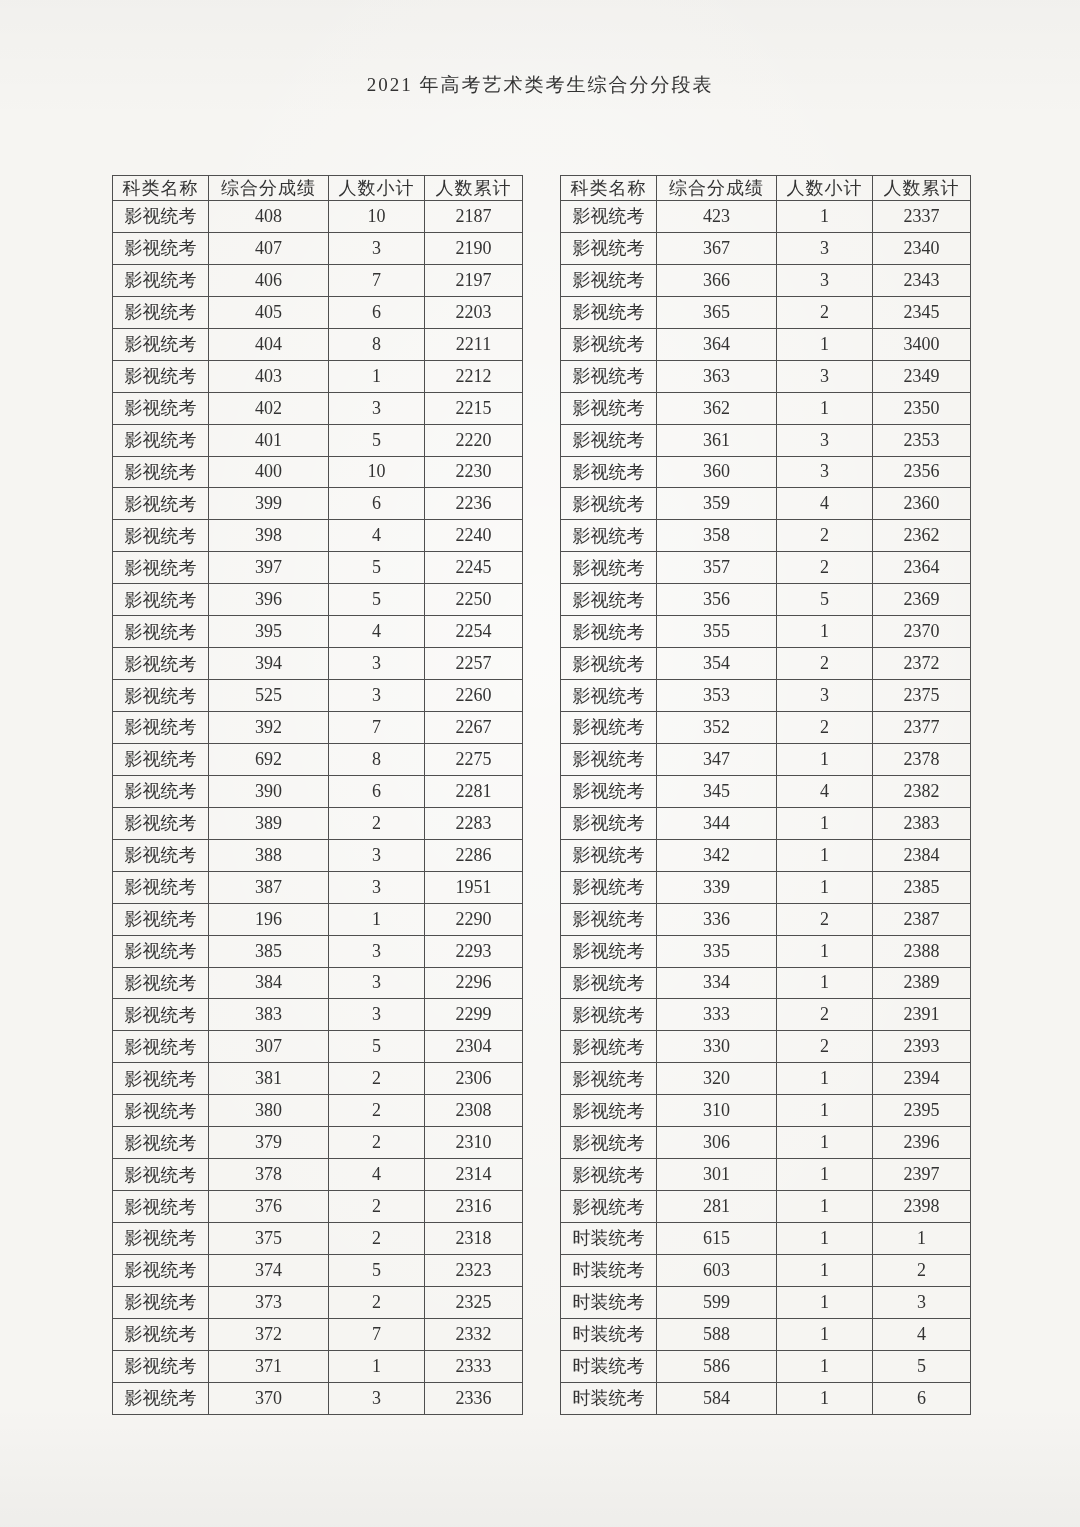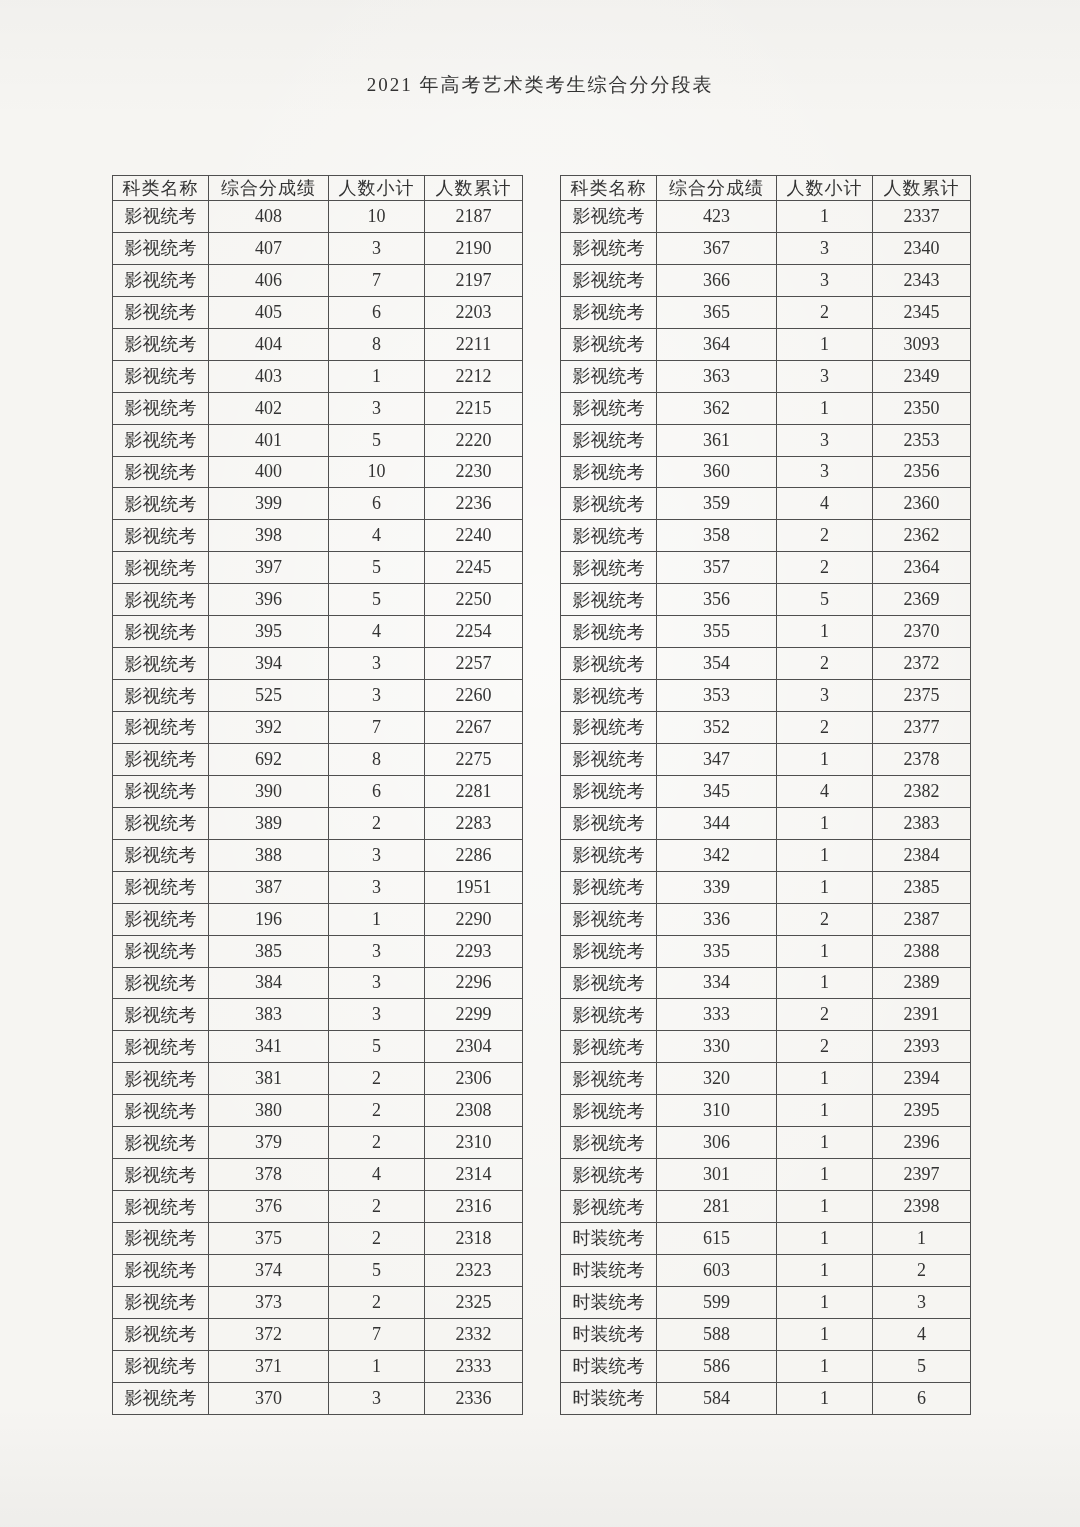--- a/index.html
+++ b/index.html
@@ -240,21 +240,21 @@
             <td>2296</td>
           </tr>
           <tr>
             <td>影视统考</td>
             <td>383</td>
             <td>3</td>
             <td>2299</td>
           </tr>
           <tr>
             <td>影视统考</td>
-            <td>341</td>
+            <td>307</td>
             <td>5</td>
             <td>2304</td>
           </tr>
           <tr>
             <td>影视统考</td>
             <td>381</td>
             <td>2</td>
             <td>2306</td>
           </tr>
           <tr>
@@ -357,21 +357,21 @@
           <tr>
             <td>影视统考</td>
             <td>365</td>
             <td>2</td>
             <td>2345</td>
           </tr>
           <tr>
             <td>影视统考</td>
             <td>364</td>
             <td>1</td>
-            <td>3093</td>
+            <td>3400</td>
           </tr>
           <tr>
             <td>影视统考</td>
             <td>363</td>
             <td>3</td>
             <td>2349</td>
           </tr>
           <tr>
             <td>影视统考</td>
             <td>362</td>

